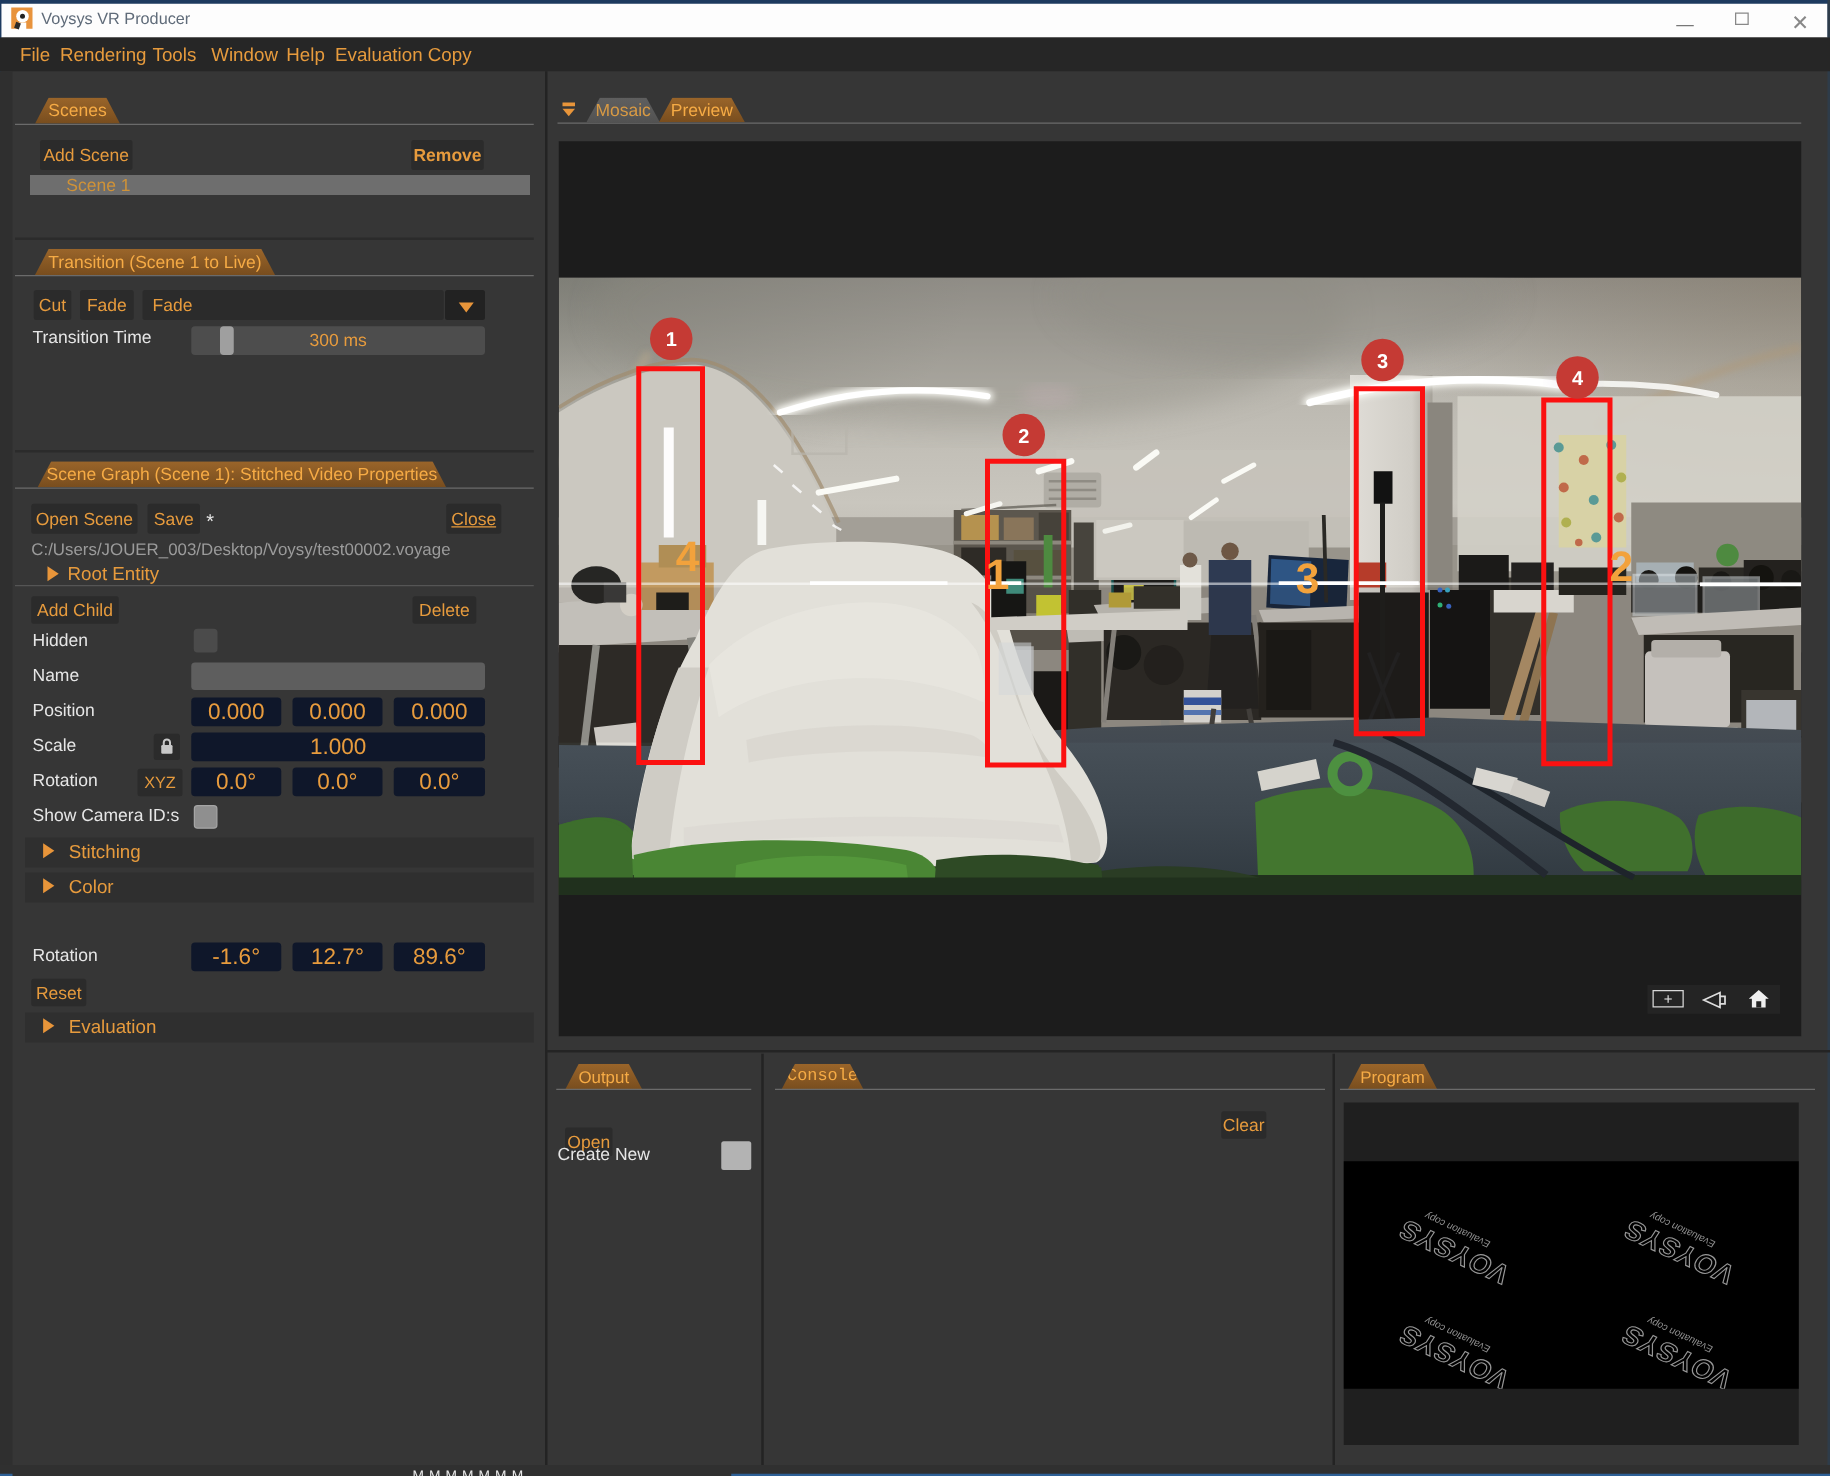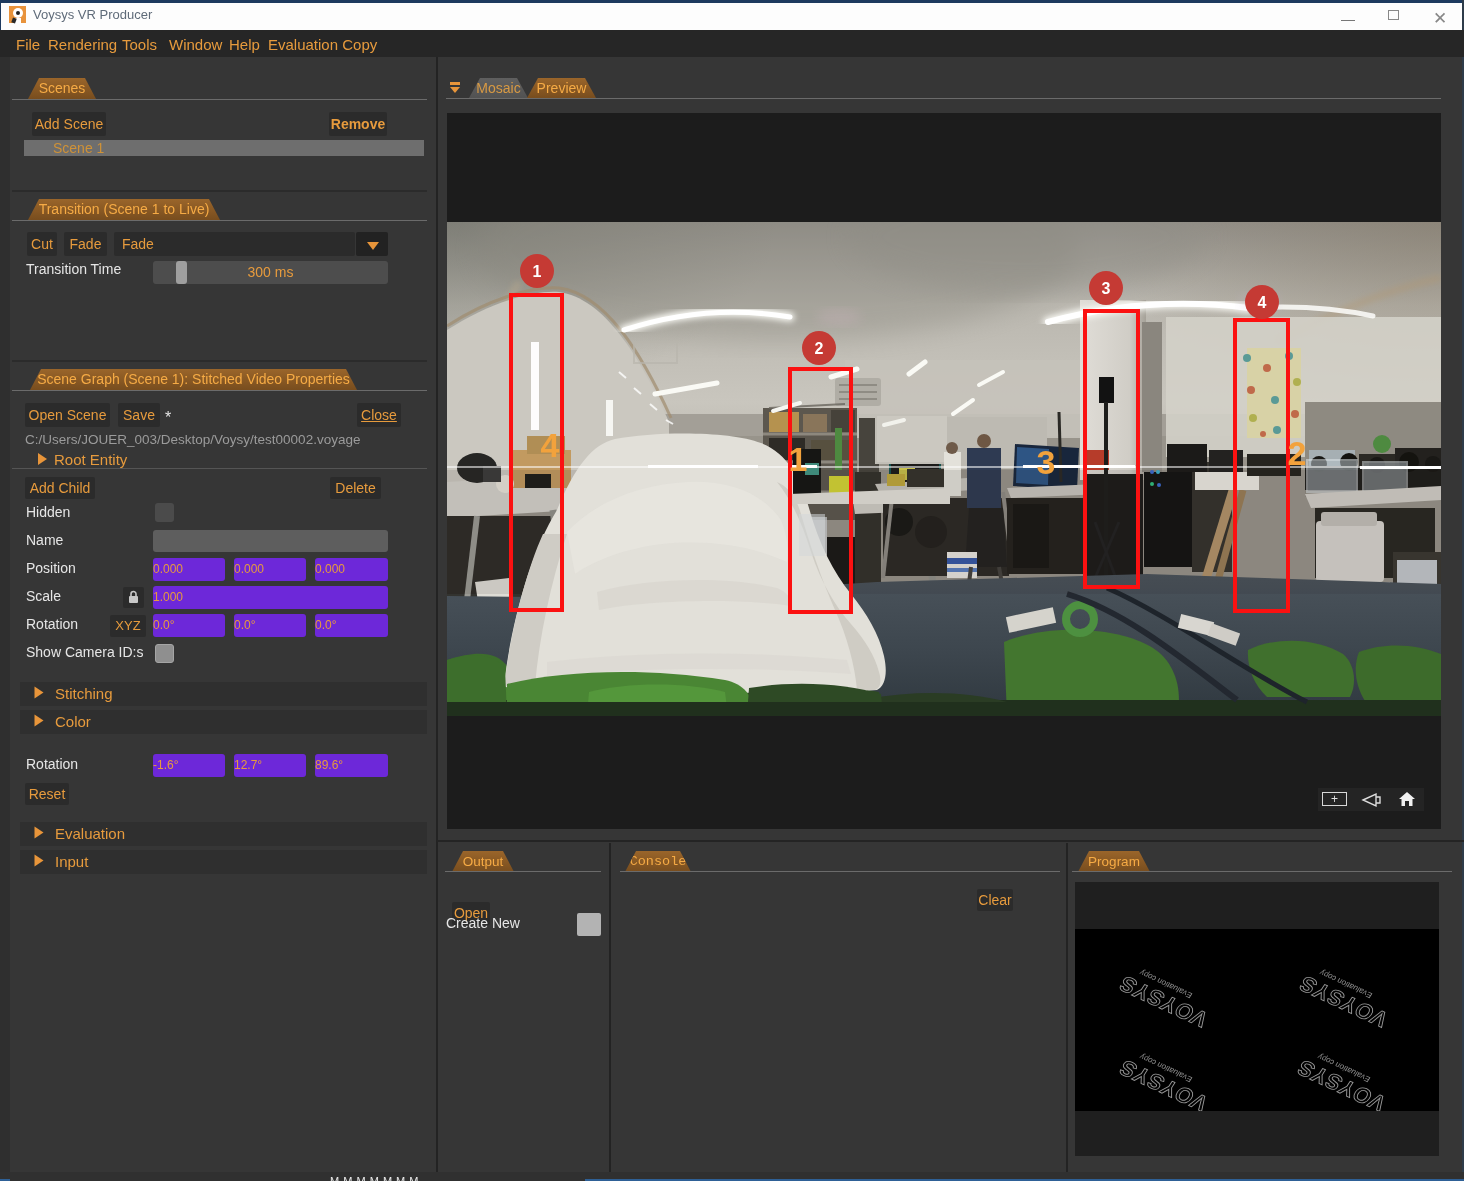--- a/index.html
+++ b/index.html
@@ -19,22 +19,22 @@
 #menubar { left:0; top:30px; width:1464px; height:27px; background:#262626; }
 .menuitem { top:36px; font-size:15px; color:#e79b3d;text-align:right; }
 
 
 .tab { height:21px; color:#f6ab45; font-size:14px; text-align:center; line-height:21px;
   background:linear-gradient(#9a652a,#784d1e);
   clip-path:polygon(11px 0, calc(100% - 11px) 0, 100% 100%, 0 100%); }
 .hline { height:1px; background:#6b6b6b; }
 .btn { background:#2b2b2b; color:#e79b3d; font-size:14px; text-align:center; border-radius:2px; }
 .lbl { color:#e6e6e6; font-size:14px; }
-.field { background:#6d28d9; color:#e79b3d; font-size:12px; border-radius:3px; }
-.bar { background:#2f2f2f; width:407px; height:24px; left:20px;margin-top:12px; }
+.field { background:#0f172a; color:#e79b3d; font-size:18px; text-align:center; border-radius:3px; }
+.bar { background:#2f2f2f; width:407px; height:24px; left:20px; }
 .bar .tri { position:absolute; left:13px; top:6px; width:0; height:0;
   border-left:6px solid transparent; border-right:6px solid transparent; border-top:9px solid #e8953a;
   transform:rotate(-90deg); }
 .bar.open .tri { transform:none; top:8px; }
 .bar .bt { position:absolute; left:35px; top:3px; color:#e79b3d; font-size:15px; }
 .vdiv { width:2px; background:#232323; }
 
 
 .wm { position:absolute; width:120px; height:60px; transform:rotate(205deg) skewX(-8deg); }
 .wm .v { font-size:22px; font-weight:bold; letter-spacing:0.5px; color:rgba(0,0,0,0);
@@ -132,24 +132,20 @@
       <span class="bt">Color</span>
     </div>
   <div class="abs lbl" style="left:26px;top:756px;">Rotation</div>
   <div class="abs field" style="left:153px;top:754px;width:72px;height:23px;line-height:23px;">-1.6°</div>
   <div class="abs field" style="left:234px;top:754px;width:72px;height:23px;line-height:23px;">12.7°</div>
   <div class="abs field" style="left:315px;top:754px;width:73px;height:23px;line-height:23px;">89.6°</div>
   <div class="abs btn" style="left:25px;top:783px;width:44px;height:22px;line-height:22px;">Reset</div>
   <div class="abs bar" style="top:810px;">
       <span class="tri"></span>
       <span class="bt">Evaluation</span>
-    </div>
-  <div class="abs bar" style="top:838px;">
-      <span class="tri"></span>
-      <span class="bt">Input</span>
     </div>
 
   <div class="abs vdiv" style="left:436px;top:57px;height:1115px;"></div>
 
   <div class="abs" style="left:450px;top:82px;width:10px;height:3px;background:#e8953a;"></div>
   <div class="abs" style="left:450px;top:87px;width:0;height:0;border-left:5px solid transparent;border-right:5px solid transparent;border-top:6px solid #e8953a;"></div>
   <div class="abs tab" style="left:469px;top:78px;width:59px;height:20px;line-height:20px;background:linear-gradient(#5f5f5f,#525252);color:#d89a44;">Mosaic</div>
   <div class="abs tab" style="left:527px;top:78px;width:69px;height:20px;line-height:20px;">Preview</div>
   <div class="abs hline" style="left:446px;top:98px;width:995px;"></div>
   <div class="abs" id="viewport" style="left:447px;top:113px;width:994px;height:716px;background:#1c1c1c;"></div>

